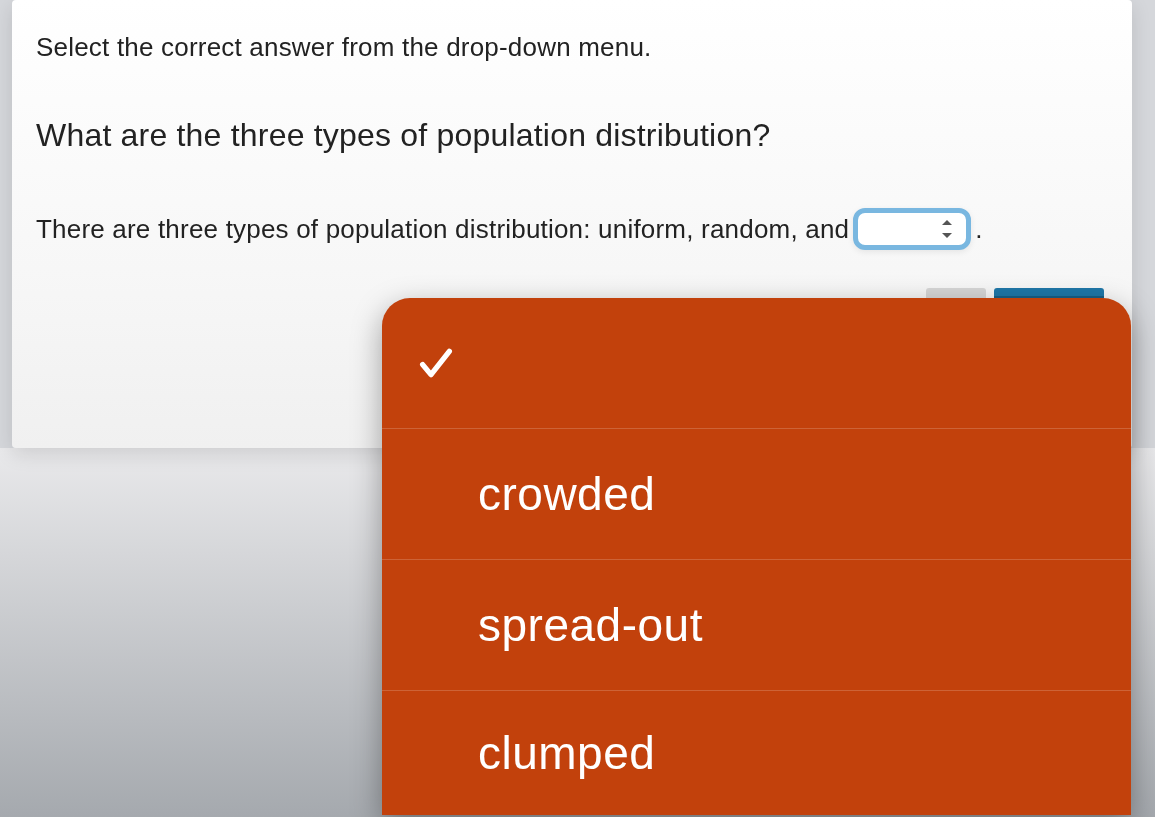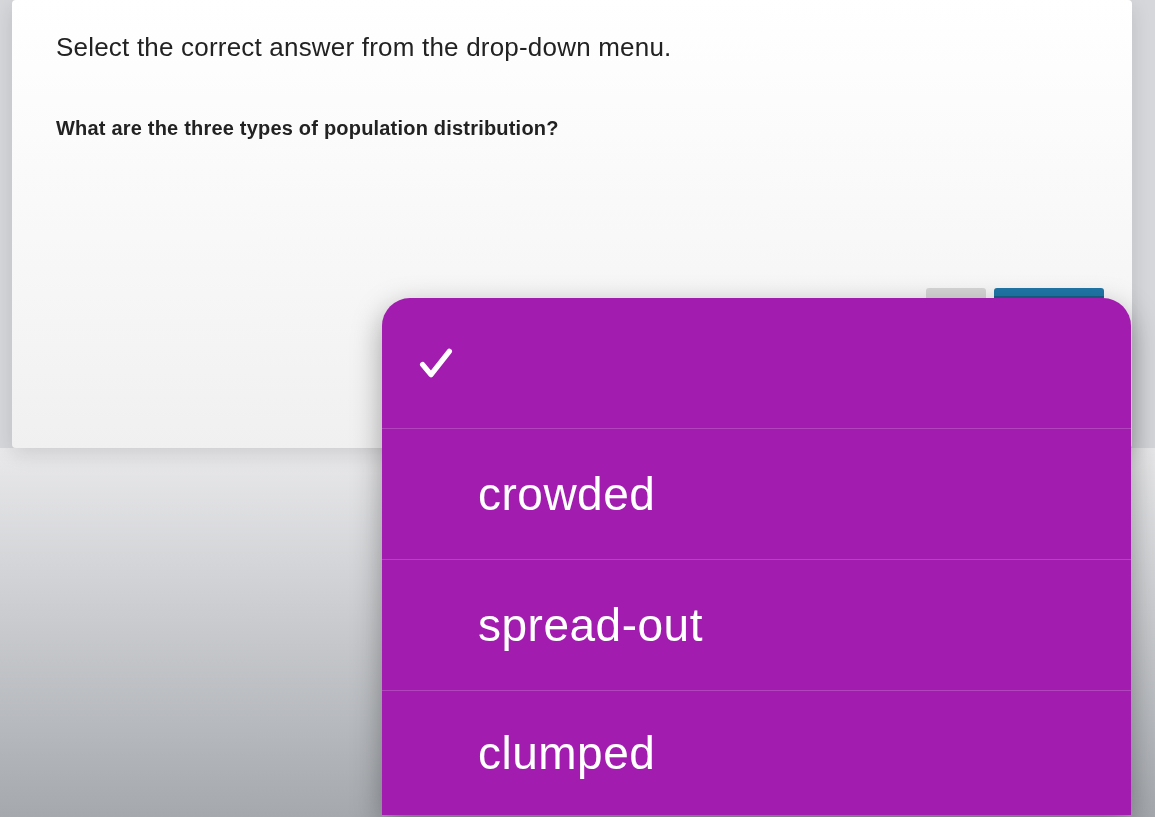--- a/index.html
+++ b/index.html
@@ -23,35 +23,35 @@
 
   .card {
     position: absolute;
     top: 0;
     left: 12px;
     width: 1120px;
     height: 448px;
     background: linear-gradient(180deg, #ffffff 0%, #f7f7f7 60%, #f0f0f0 100%);
     border-radius: 4px;
     box-shadow: 0 6px 20px rgba(0,0,0,0.12);
-    padding: 32px 32px 0 44px;
+    padding: 32px 32px 0 24px;
     box-sizing: border-box;
   }
 
   .instruction {
     font-size: 26px;
     font-weight: 400;
     color: #222;
     margin-bottom: 54px;
     letter-spacing: 0.2px;
   }
 
   .question {
-    font-size: 20px;
-    font-weight: 700;
+    font-size: 32px;
+    font-weight: 400;
     color: #222;
     margin-bottom: 54px;
     letter-spacing: 0.2px;
   }
 
   .answer-line {
     font-size: 26px;
     font-weight: 400;
     color: #222;
     letter-spacing: 0.2px;
@@ -119,21 +119,21 @@
     width: 110px;
     background: #1f77a8;
     box-shadow: inset 0 -2px 0 rgba(0,0,0,0.2);
   }
 
   .menu {
     position: absolute;
     top: 298px;
     left: 382px;
     width: 749px;
-    background: #a21caf;
+    background: #c2410c;
     border-radius: 28px 28px 0 0;
     overflow: hidden;
     box-shadow: 0 10px 30px rgba(0,0,0,0.35);
   }
 
   .menu-item {
     height: 131px;
     display: flex;
     align-items: center;
     border-bottom: 1px solid rgba(255,255,255,0.18);
@@ -163,20 +163,27 @@
 <body>
 
 <div class="page-bg"></div>
 
 <div class="card">
 
   <div class="instruction">Select the correct answer from the drop-down menu.</div>
 
   <div class="question">What are the three types of population distribution?</div>
 
+  <div class="answer-line">
+    <span>There are three types of population distribution: uniform, random, and</span>
+    <span class="dropdown-box">
+      <span class="dropdown-arrows"></span>
+    </span>
+    <span>.</span>
+  </div>
 
   <div class="button-row">
     <div class="btn btn-gray"></div>
     <div class="btn btn-blue"></div>
   </div>
 
 </div>
 
 <div class="menu">
 

